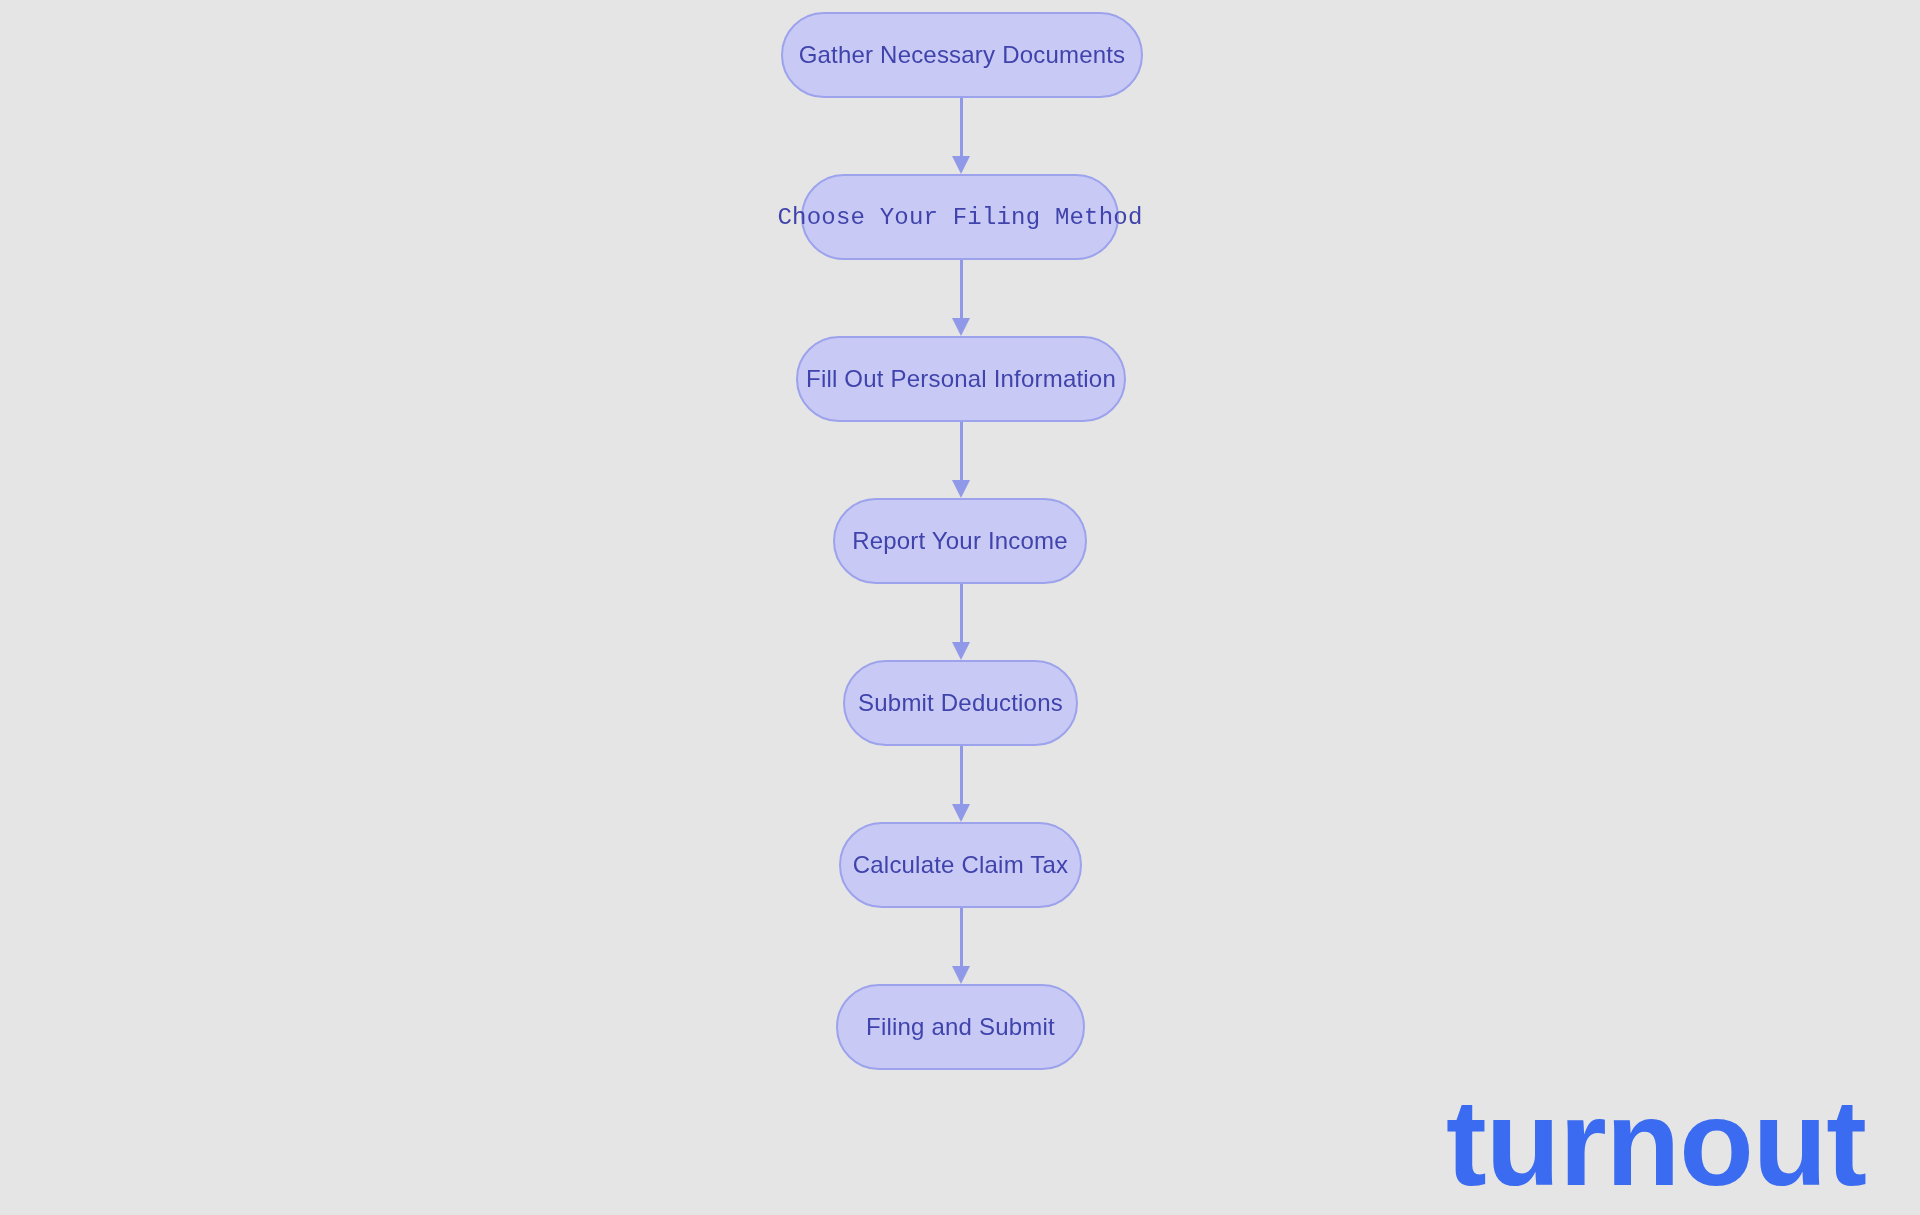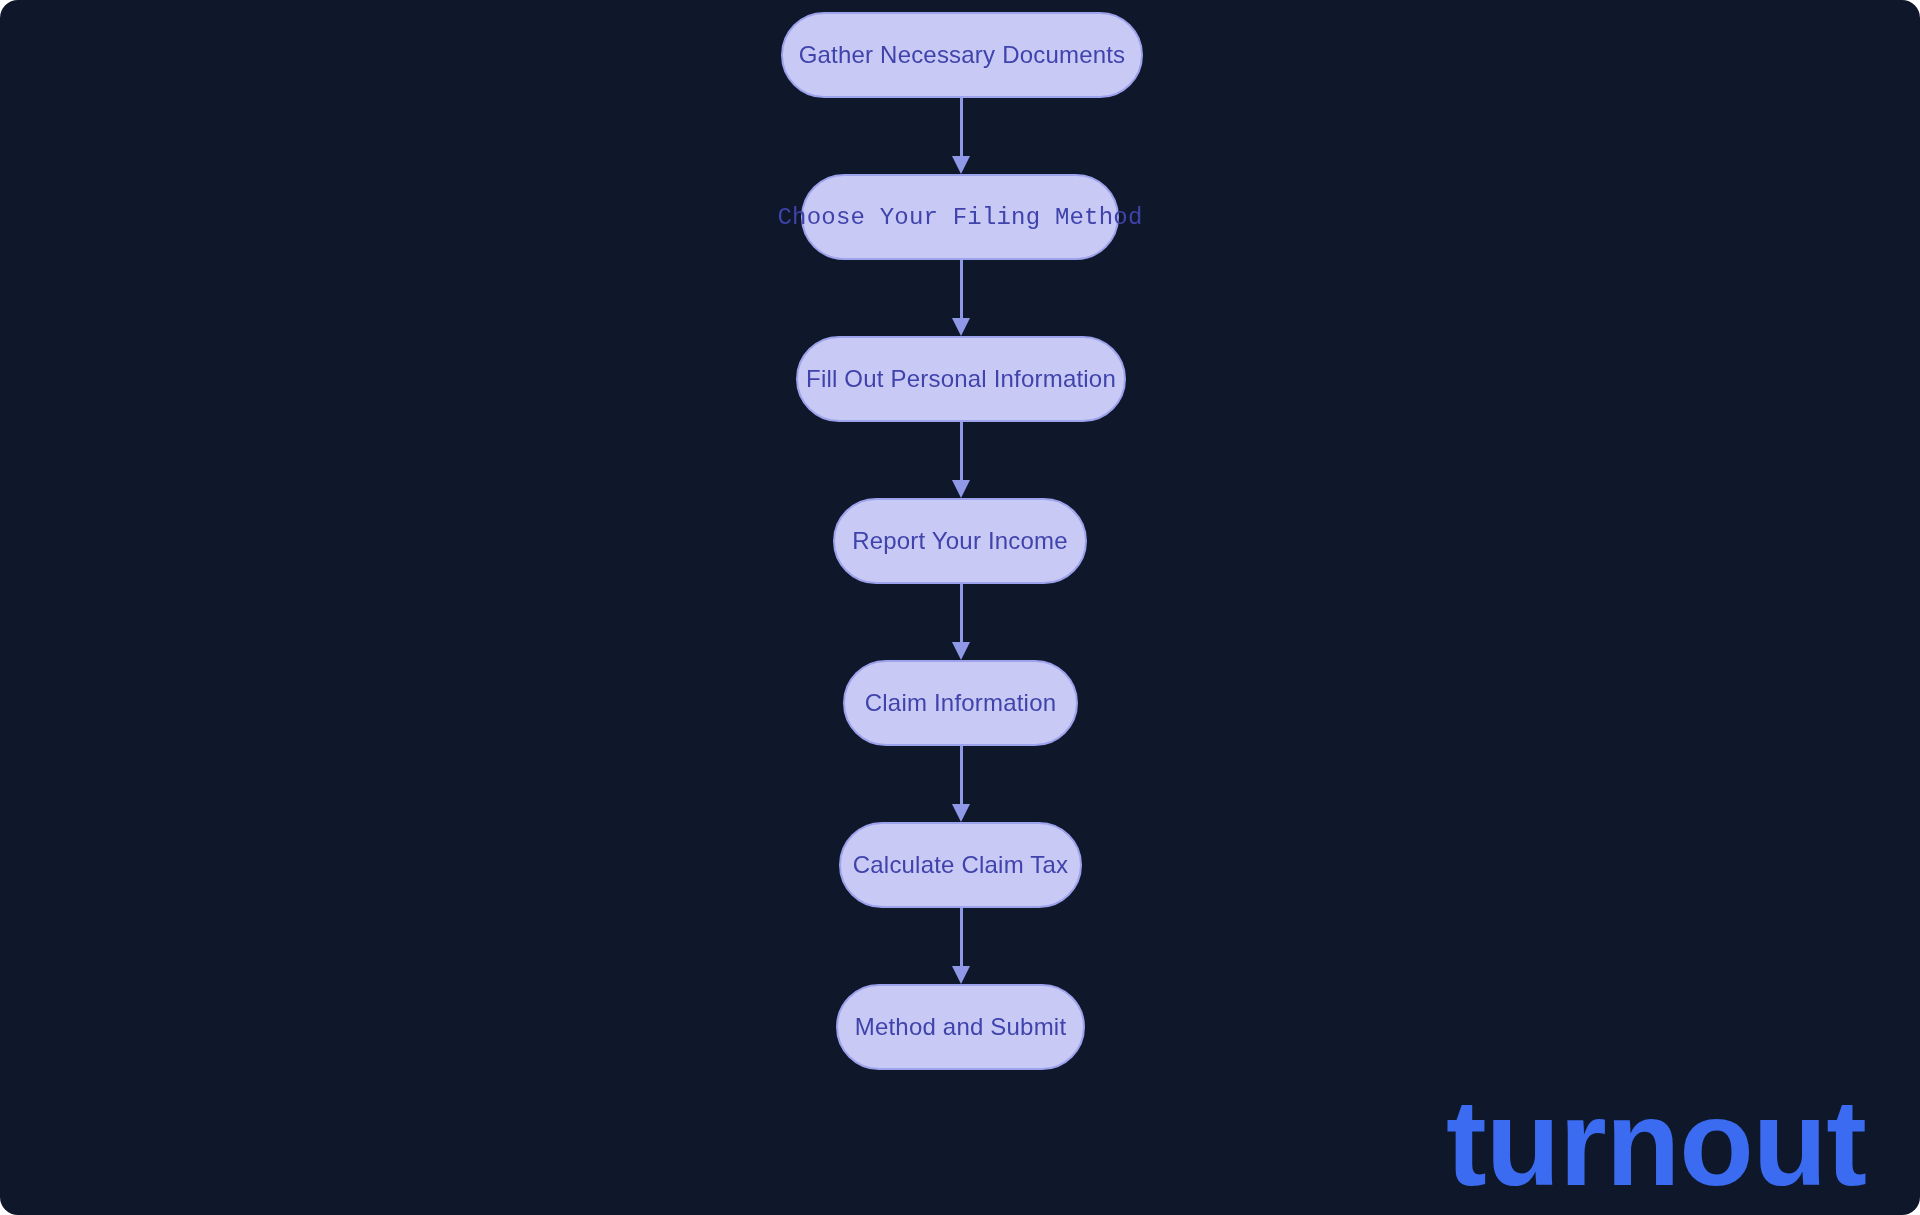--- a/index.html
+++ b/index.html
@@ -5,23 +5,22 @@
   html, body {
     margin: 0;
     padding: 0;
     background: #ffffff;
     font-family: "Liberation Sans", sans-serif;
   }
   .canvas {
     position: relative;
     width: 1920px;
     height: 1215px;
-    background: #0f172a;
+    background: #e5e5e5;
     overflow: hidden;
-    border-radius: 18px;
   }
   .node {
     position: absolute;
     box-sizing: border-box;
     height: 86px;
     background: #c8caf5;
     border: 2px solid #9ca2ec;
     border-radius: 43px;
     display: flex;
     align-items: center;
@@ -68,25 +67,25 @@
 <div class="canvas">
 
   <div class="node" style="left:781px; top:12px;  width:362px;">Gather Necessary Documents</div>
 
   <div class="node" style="left:801px; top:174px; width:318px;font-family:Liberation Mono, monospace;">Choose Your Filing Method</div>
 
   <div class="node" style="left:833px; top:498px; width:254px;">Report Your Income</div>
 
   <div class="node" style="left:796px; top:336px; width:330px;">Fill Out Personal Information</div>
 
-  <div class="node" style="left:843px; top:660px; width:235px;">Claim Information</div>
+  <div class="node" style="left:843px; top:660px; width:235px;">Submit Deductions</div>
 
   <div class="node" style="left:839px; top:822px; width:243px;">Calculate Claim Tax</div>
 
-  <div class="node" style="left:836px; top:984px; width:249px;">Method and Submit</div>
+  <div class="node" style="left:836px; top:984px; width:249px;">Filing and Submit</div>
 
   <div class="arrow" style="left:952px; top:98px;  height:76px;">
     <div class="shaft" style="height:58px;"></div>
     <div class="head" style="top:58px;"></div>
   </div>
 
   <div class="arrow" style="left:952px; top:260px; height:76px;">
     <div class="shaft" style="height:58px;"></div>
     <div class="head" style="top:58px;"></div>
   </div>

